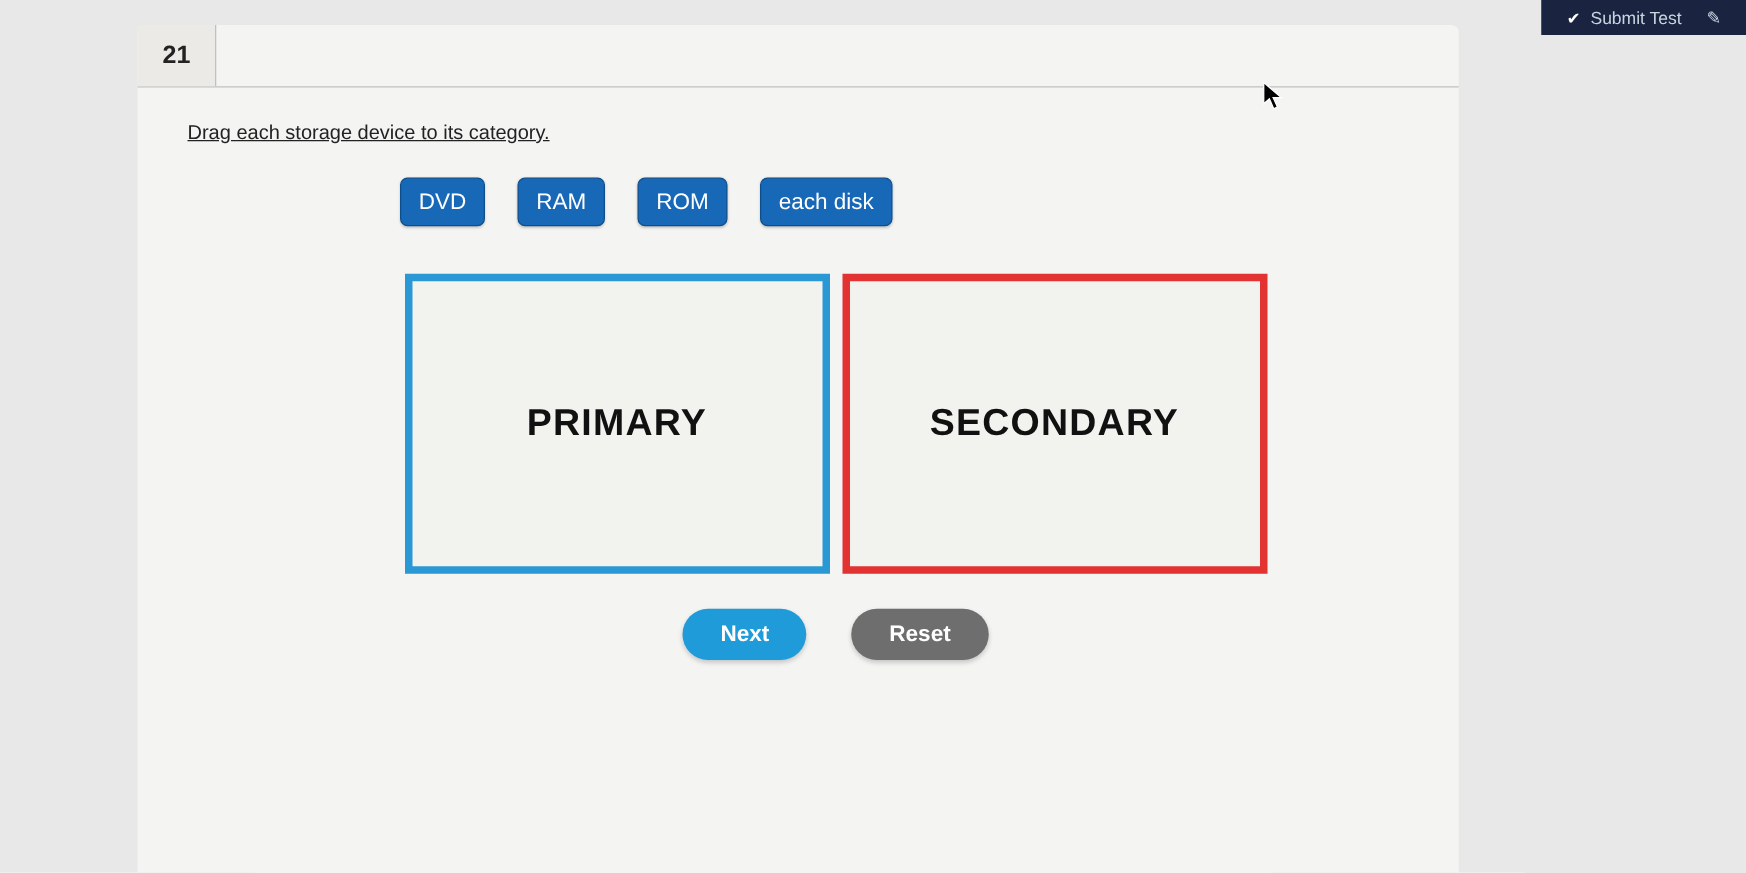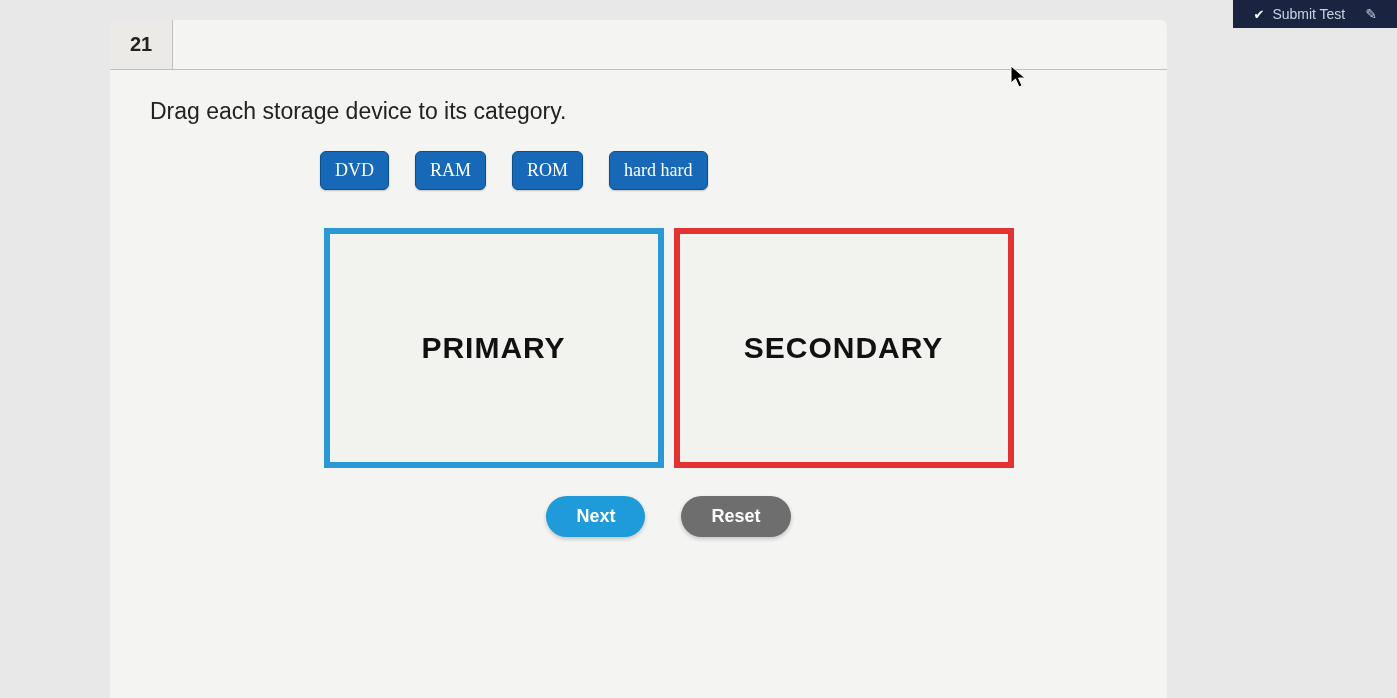--- a/index.html
+++ b/index.html
@@ -60,35 +60,35 @@
       height: 100%;
       display: flex;
       align-items: center;
       border-right: 1px solid #c0c0c0;
       background: #eceae6;
     }
     .content {
       padding: 28px 40px 0 40px;
     }
     .instr1 {
-      font-size: 23px;
+      font-size: 16px;
       color: #222;
       margin-bottom: 26px;
+      text-decoration: underline;
     }
     .instr2 {
       font-size: 20px;
       color: #222;
       margin-bottom: 48px;
     }
     .drag-items {
       display: flex;
       gap: 26px;
       padding-left: 170px;
       margin-bottom: 38px;
-      font-family: Liberation Serif, serif;
     }
     .drag-item {
       background: #1868b8;
       color: #fff;
       font-size: 18px;
       padding: 8px 14px;
       border-radius: 6px;
       border: 1px solid #0d4e8c;
       cursor: grab;
       user-select: none;
@@ -156,21 +156,21 @@
   <div class="qnum-bar">
     <div class="qnum">21</div>
   </div>
   <div class="content">
     <div class="instr1">Drag each storage device to its category.</div>
 
     <div class="drag-items">
       <div class="drag-item">DVD</div>
       <div class="drag-item">RAM</div>
       <div class="drag-item">ROM</div>
-      <div class="drag-item">hard hard</div>
+      <div class="drag-item">each disk</div>
     </div>
 
     <div class="drop-zones">
       <div class="drop-zone primary">
         <span>PRIMARY</span>
       </div>
       <div class="drop-zone secondary">
         <span>SECONDARY</span>
       </div>
     </div>

